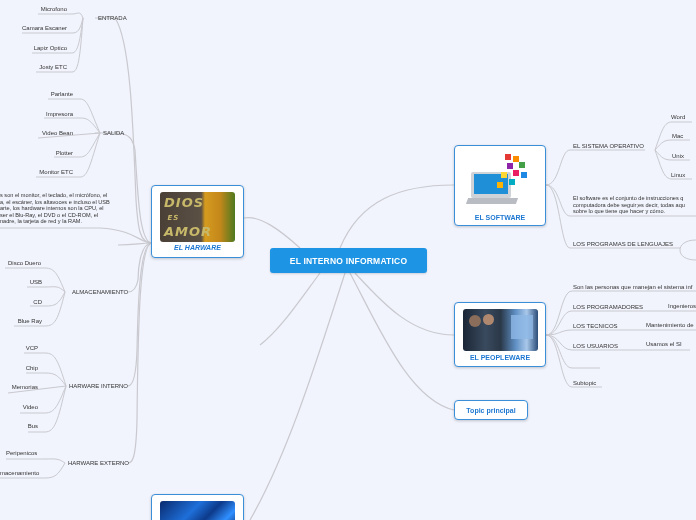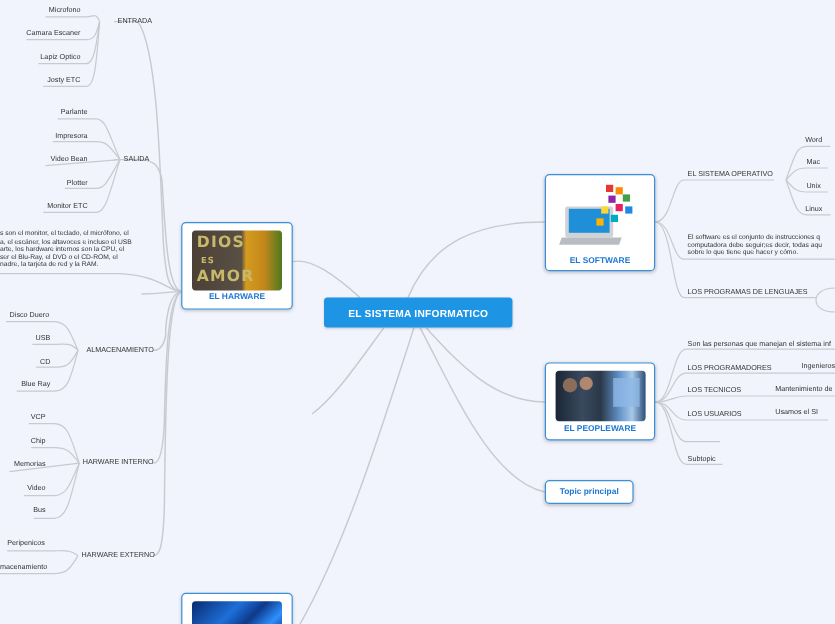--- a/index.html
+++ b/index.html
@@ -93,24 +93,24 @@
     <path d="M546 335 C 560 335, 560 291, 572 291 L 696 291"></path>
     <path d="M546 335 C 560 335, 560 311, 572 311 L 696 311"></path>
     <path d="M546 335 C 560 335, 560 330, 572 330 L 696 330"></path>
     <path d="M546 335 C 560 335, 560 350, 572 350 L 690 350"></path>
     <path d="M546 335 C 560 335, 560 368, 572 368 L 600 368"></path>
     <path d="M546 335 C 560 335, 560 387, 572 387 L 602 387"></path>
   </g>
 </svg>
 
 <div class="root">
-  <span>EL SISTEMA INFORMATICO</span>
-</div>
-
-<div class="main" style="left:151px; top:185px; width:93px; height:73px;">
+  <span>EL INTERNO INFORMATICO</span>
+</div>
+
+<div class="main" style="left:151px; top:185px; width:93px; height:73px;font-style:italic;">
   <div class="pic" style="left:8px; top:6px; width:75px; height:50px; background:linear-gradient(90deg,#4a4036 0%,#5b5044 55%,#d59b1f 60%,#c4871a 80%,#4e7a1f 100%);">
     <div style="position:absolute; left:4px; top:4px; color:#c8b96a; font-weight:bold; font-size:13px; line-height:13px; letter-spacing:1px; font-family:'DejaVu Sans', sans-serif;">DIOS<br><span style="font-size:7px;">&nbsp;ES</span><br>AMOR</div>
   </div>
   <div class="title" style="top:58px;">EL HARWARE</div>
 </div>
 
 <div class="lbl" style="left:98px; top:15px;">ENTRADA</div>
 <div class="lbl r" style="left:20px; width:47px; top:6px;">Microfono</div>
 <div class="lbl r" style="left:0px; width:67px; top:25px;">Camara Escaner</div>
 <div class="lbl r" style="left:10px; width:57px; top:45px;">Lapiz Optico</div>

